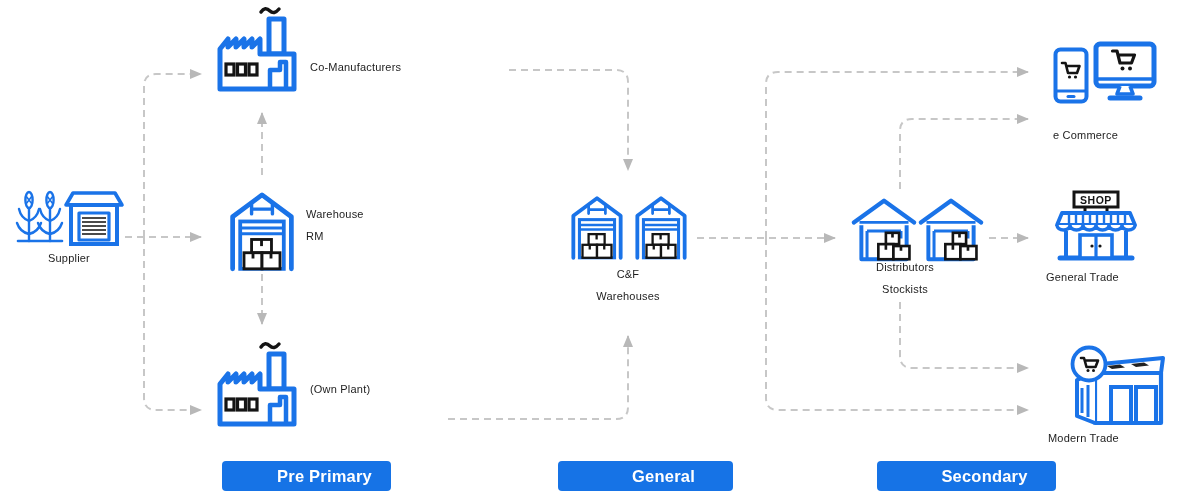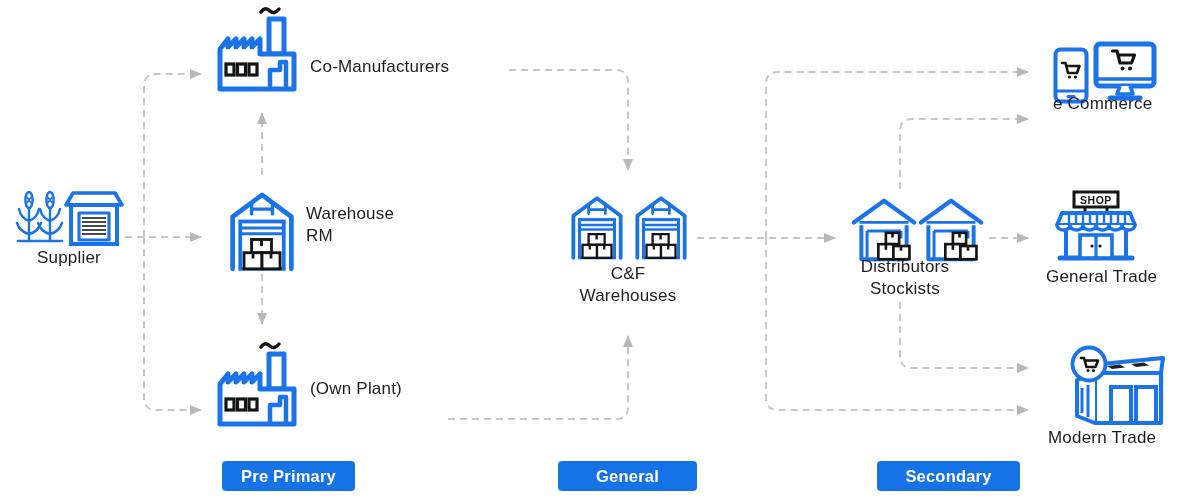--- a/index.html
+++ b/index.html
@@ -2,25 +2,25 @@
 <html><head>
 <meta charset="utf-8">
 <style>
   html,body{margin:0;padding:0;background:#fff;}
   .canvas{
     position:relative;width:1200px;height:500px;background:#fff;overflow:hidden;
     font-family:"Liberation Sans",sans-serif;color:#1e1e1e;
   }
   .abs{position:absolute;}
   svg{display:block;overflow:visible;}
-  .node-label{position:absolute;font-size:17px;line-height:22px;color:#1d1d1d;letter-spacing:.2px;white-space:nowrap;}
+  .node-label{position:absolute;font-size:11px;line-height:22px;color:#1d1d1d;letter-spacing:.2px;white-space:nowrap;}
   .centered{text-align:center;white-space:normal;}
   .stage-badge{
     position:absolute;height:30px;display:flex;align-items:center;justify-content:center;
-    background:#1673E6;color:#ffffff;border-radius:4px;font-weight:700;font-size:16.5px;letter-spacing:.2px;
+    background:#1673E6;color:#ffffff;border-radius:4px;font-weight:700;font-size:16.5px;letter-spacing:.2px;padding-left:36px;
   }
   .conn{fill:none;stroke:#C7C7C7;stroke-width:2;stroke-dasharray:7 5;}
 </style>
 </head>
 <body>
 
 <div class="canvas">
 
   <svg class="abs" style="left:0;top:0" width="1200" height="500" viewBox="0 0 1200 500">
     <defs>
@@ -178,21 +178,21 @@
     <rect x="3" y="3" width="58" height="42" rx="4" fill="#fff" stroke="#1A73E8" stroke-width="5"></rect>
     <path d="M3 38 H61" stroke="#1A73E8" stroke-width="3.4"></path>
     <path d="M27 45 L24 53 H40 L37 45" fill="#fff" stroke="#1A73E8" stroke-width="3.6" stroke-linejoin="round"></path>
     <path d="M17 57 H47" stroke="#1A73E8" stroke-width="5" stroke-linecap="round"></path>
     <g transform="translate(17,6)">
       <path d="M2.5 4 H7 L10 16 H21.5 L24.5 8 H8" fill="none" stroke="#141414" stroke-width="3.2" stroke-linejoin="round" stroke-linecap="round"></path>
       <circle cx="12.5" cy="21.5" r="2" fill="#141414"></circle>
       <circle cx="20" cy="21.5" r="2" fill="#141414"></circle>
     </g>
   </svg>
-  <div class="node-label" style="left:1053px;top:93px">e Commerce</div>
+  <div class="node-label" style="left:1053px;top:124px">e Commerce</div>
 
   <svg class="abs" style="left:1049px;top:189px" width="94" height="75" viewBox="0 0 94 75">
     <path d="M36 17 V24 M58 17 V24" stroke="#141414" stroke-width="3" fill="none"></path>
     <rect x="25" y="3" width="44" height="15" fill="#fff" stroke="#141414" stroke-width="3"></rect>
     <text x="47" y="14.5" text-anchor="middle" font-size="10.5" font-weight="700" letter-spacing="0.5" fill="#141414" font-family="Liberation Sans, sans-serif">SHOP</text>
     <path d="M13 24 L8 36 H86 L81 24 Z" fill="#fff" stroke="#1A73E8" stroke-width="3.8" stroke-linejoin="round"></path>
     <path d="M20 25 V35 M27 25 V35 M34 25 V35 M41 25 V35 M48 25 V35 M55 25 V35 M62 25 V35 M69 25 V35 M76 25 V35" stroke="#1A73E8" stroke-width="2.4" fill="none"></path>
     <path d="M8 36 a6.5 5 0 0 0 13 0 a6.5 5 0 0 0 13 0 a6.5 5 0 0 0 13 0 a6.5 5 0 0 0 13 0 a6.5 5 0 0 0 13 0 a6.5 5 0 0 0 13 0" fill="#fff" stroke="#1A73E8" stroke-width="3.4"></path>
     <path d="M17 42 V68 M77 42 V68" stroke="#1A73E8" stroke-width="4" fill="none"></path>
     <path d="M11 69 H83" stroke="#1A73E8" stroke-width="5" stroke-linecap="round" fill="none"></path>

